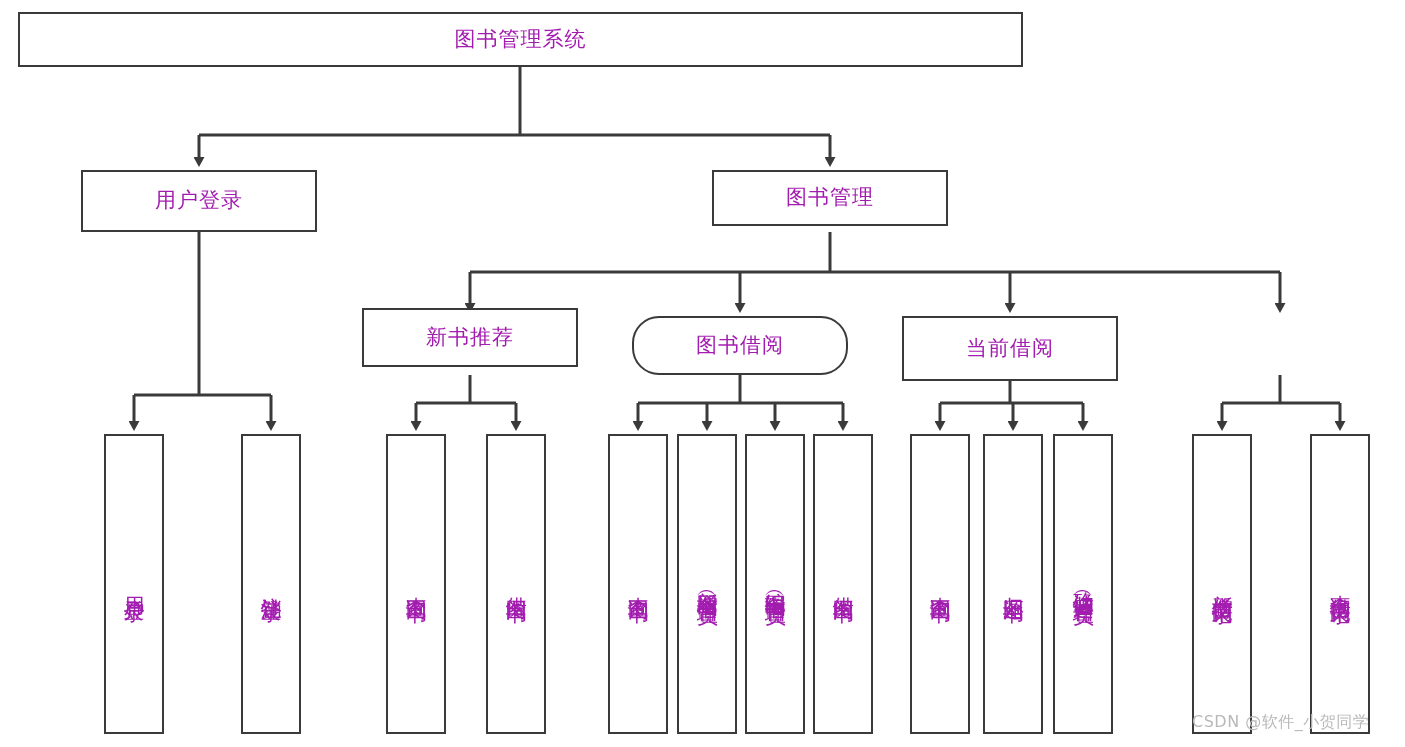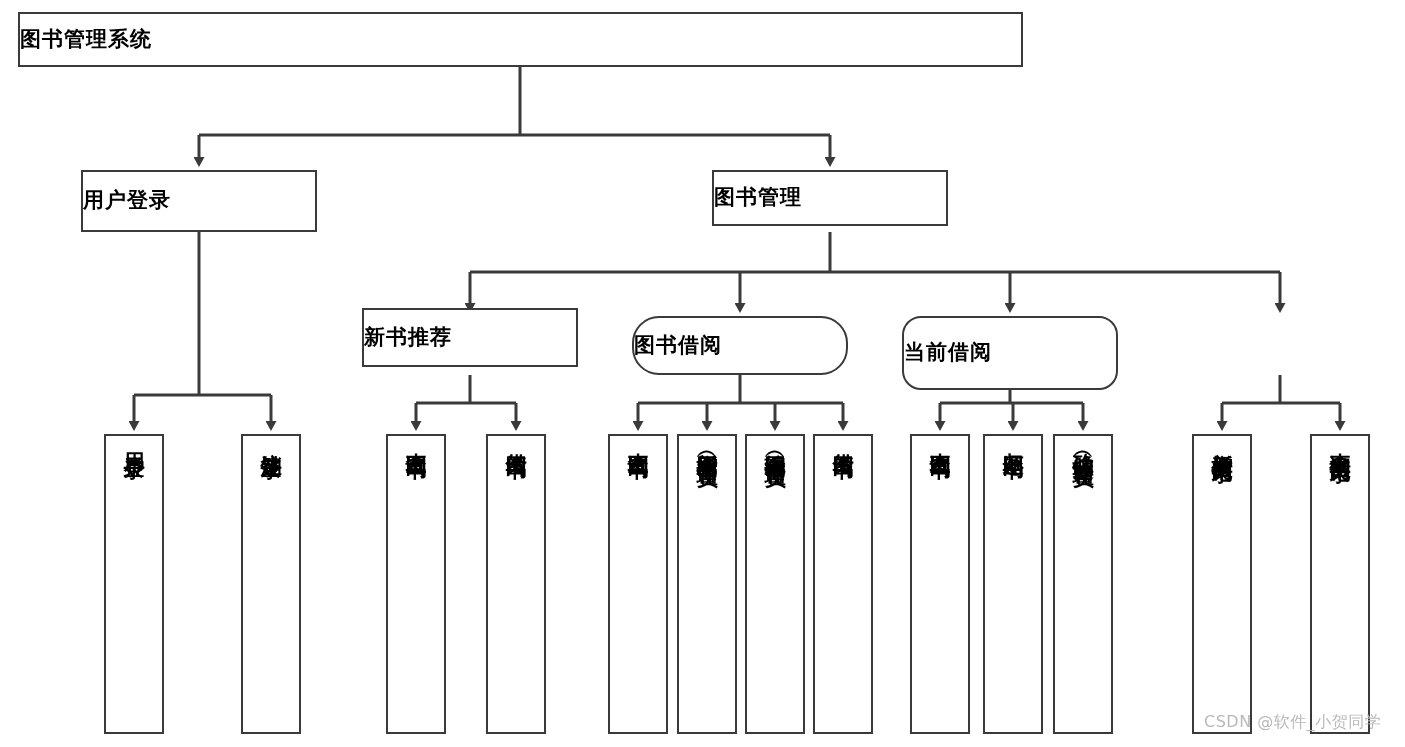--- a/index.html
+++ b/index.html
@@ -21,26 +21,25 @@
     top: 0;
     width: 1405px;
     height: 747px;
     pointer-events: none;
   }
   .node {
     position: absolute;
     box-sizing: border-box;
     border: 2.5px solid #3a3a3a;
     background: #ffffff;
-    color: #000000;
+    color: #a21caf;
     display: flex;
     align-items: center;
-    justify-content: flex-start;
+    justify-content: center;
     text-align: center;
-    font-weight: bold;
   }
   .node.horiz {
     font-size: 21px;
     line-height: 1.2;
     letter-spacing: 1px;
   }
   .node.vert {
     writing-mode: vertical-rl;
     text-orientation: upright;
     font-size: 21px;
@@ -126,21 +125,21 @@
   <div class="node horiz" style="left: 712px; top: 170px; width: 236px; height: 56px;">
     <span class="label">图书管理</span>
   </div>
 
   <div class="node horiz" style="left: 362px; top: 308px; width: 216px; height: 59px;">
     <span class="label">新书推荐</span>
   </div>
   <div class="node horiz" style="left: 632px; top: 316px; width: 216px; height: 59px; border-radius: 27px;">
     <span class="label">图书借阅</span>
   </div>
-  <div class="node horiz" style="left: 902px; top: 316px; width: 216px; height: 74px; border-radius: 19px;">
+  <div class="node horiz" style="left: 902px; top: 316px; width: 216px; height: 65px;">
     <span class="label">当前借阅</span>
   </div>
 
   <div class="node vert" style="left: 104px; top: 434px; width: 60px; height: 300px;">
     <span class="label">用户登录</span>
   </div>
   <div class="node vert" style="left: 241px; top: 434px; width: 60px; height: 300px;">
     <span class="label">注销登录</span>
   </div>
   <div class="node vert" style="left: 386px; top: 434px; width: 60px; height: 300px;">
@@ -170,15 +169,15 @@
   <div class="node vert" style="left: 1053px; top: 434px; width: 60px; height: 300px;">
     <span class="label">确认归还（管理员）</span>
   </div>
   <div class="node vert" style="left: 1192px; top: 434px; width: 60px; height: 300px;">
     <span class="label">新增借阅记录</span>
   </div>
   <div class="node vert" style="left: 1310px; top: 434px; width: 60px; height: 300px;">
     <span class="label">查询借阅记录</span>
   </div>
 
-  <div class="watermark" style="left: 1192px; top: 712px; padding-left: 12px;">CSDN @软件_小贺同学</div>
+  <div class="watermark" style="left: 1192px; top: 712px;">CSDN @软件_小贺同学</div>
 
 </div>
 
 </body></html>

